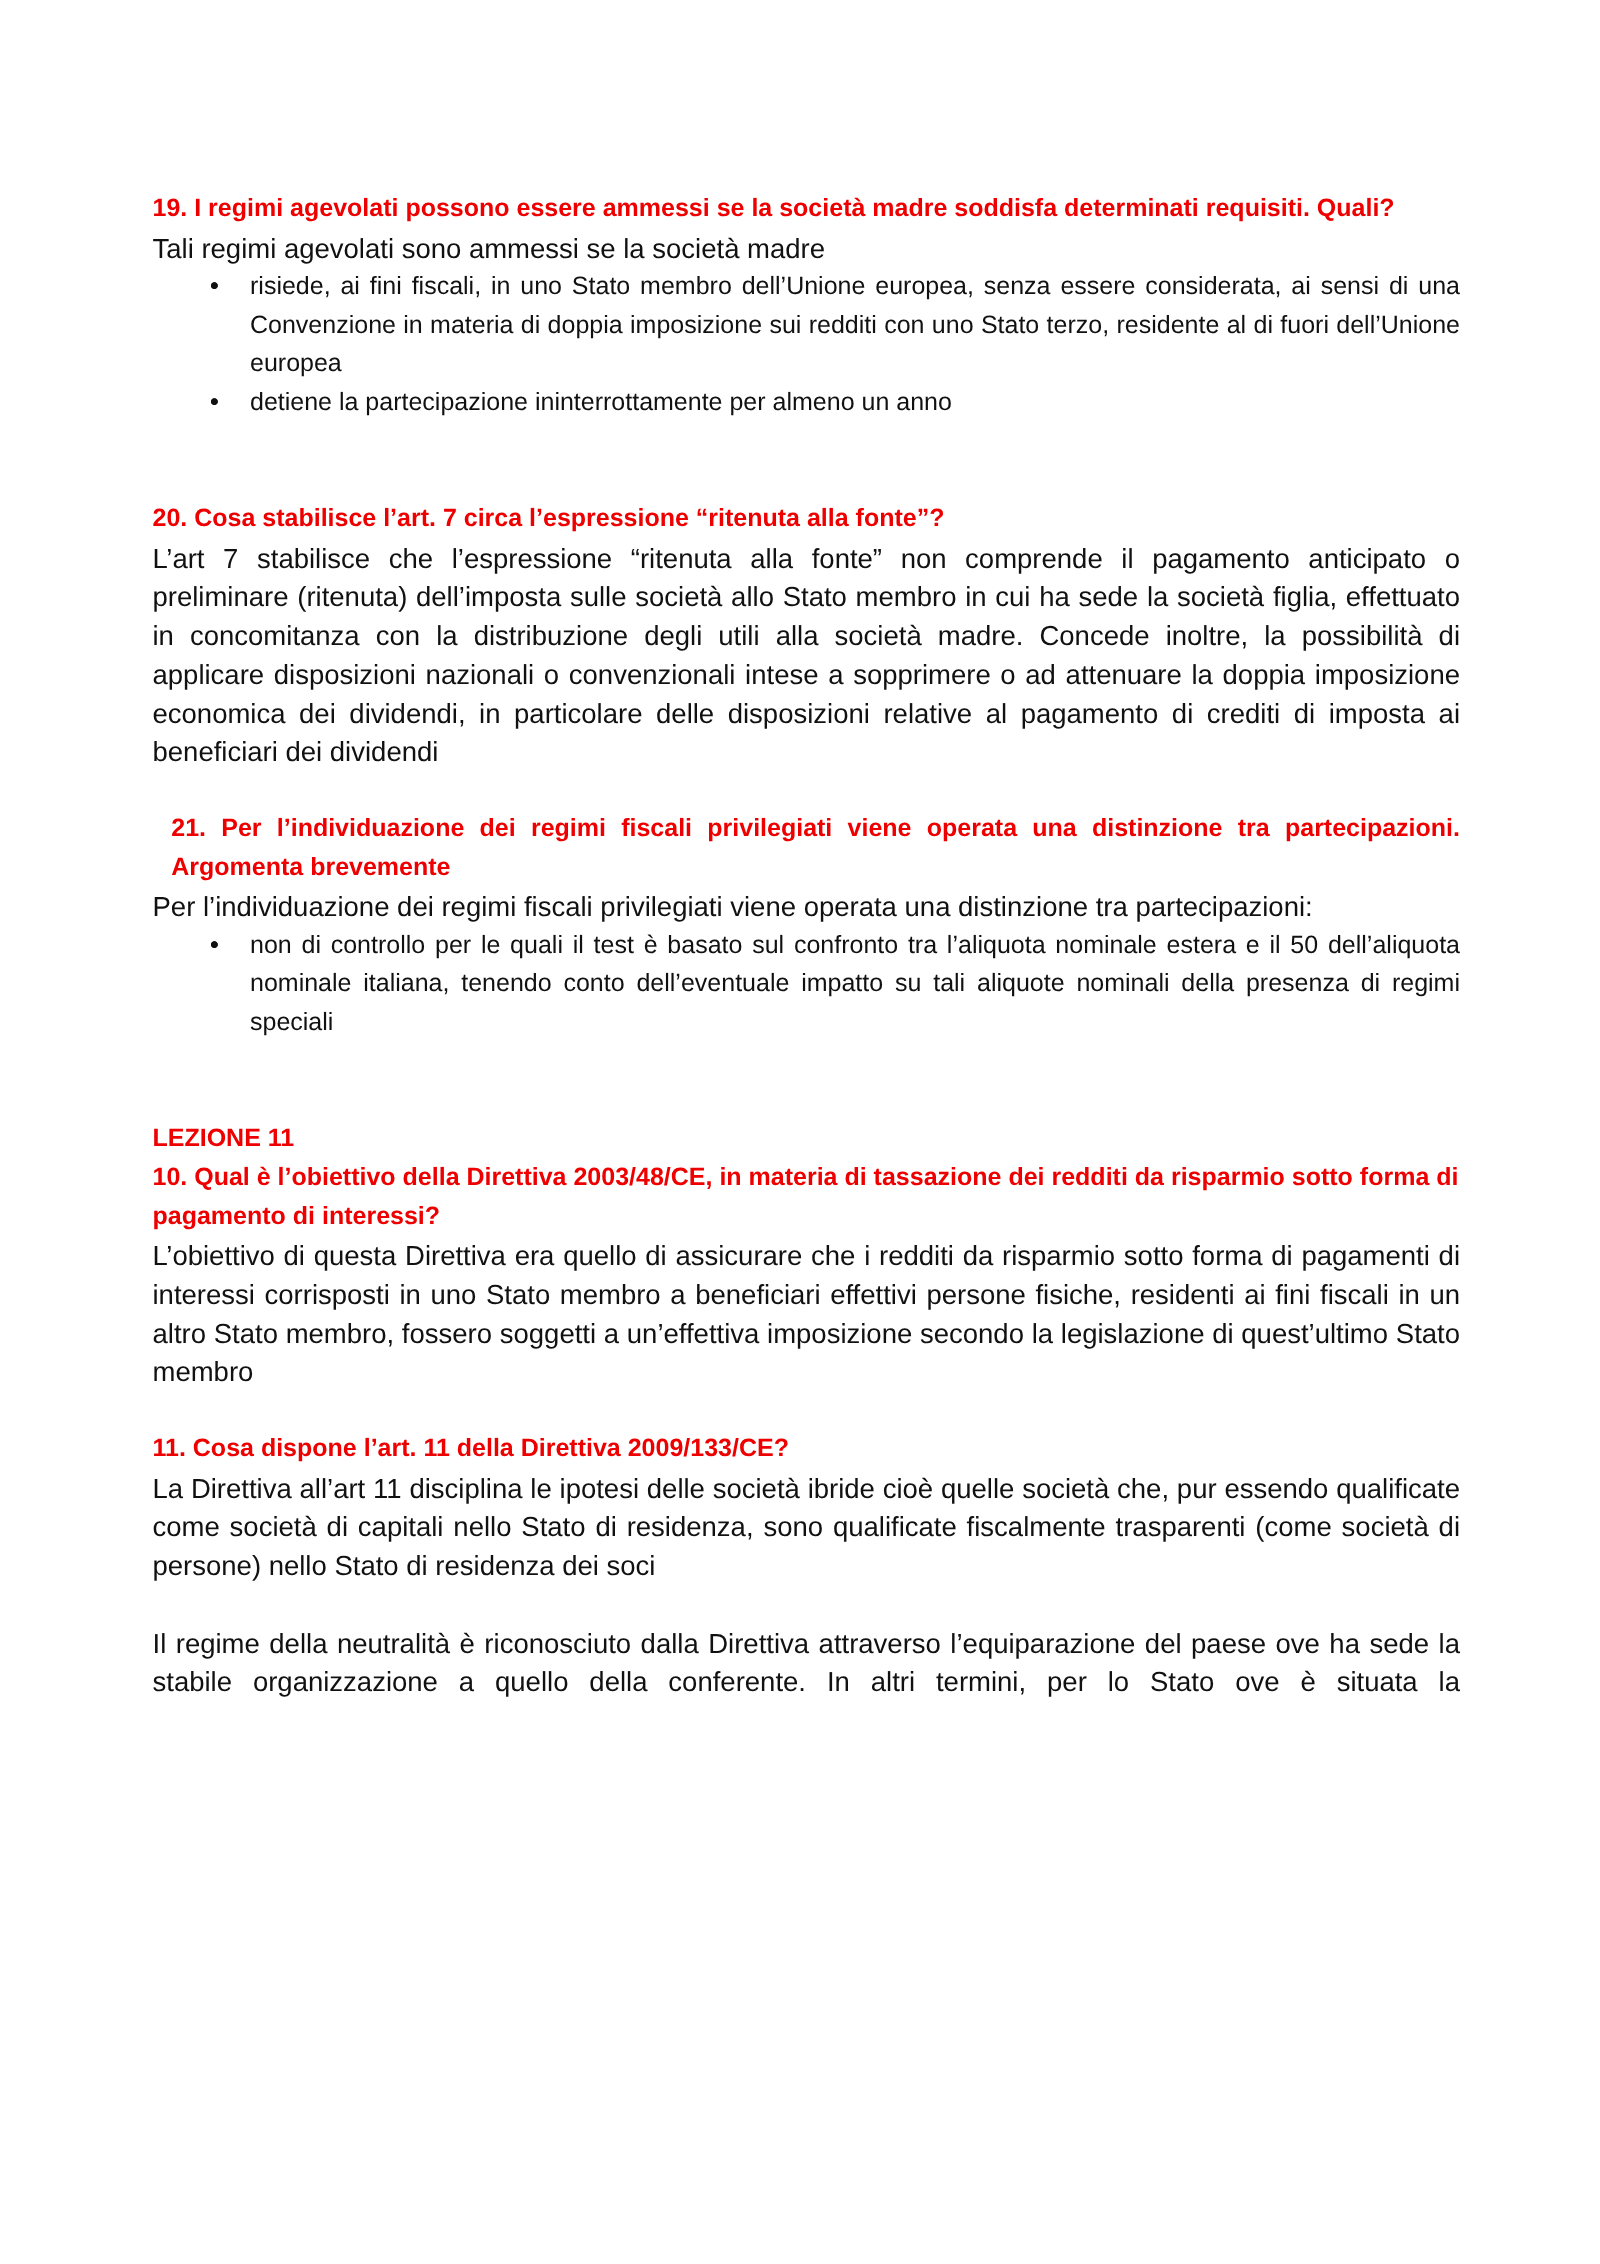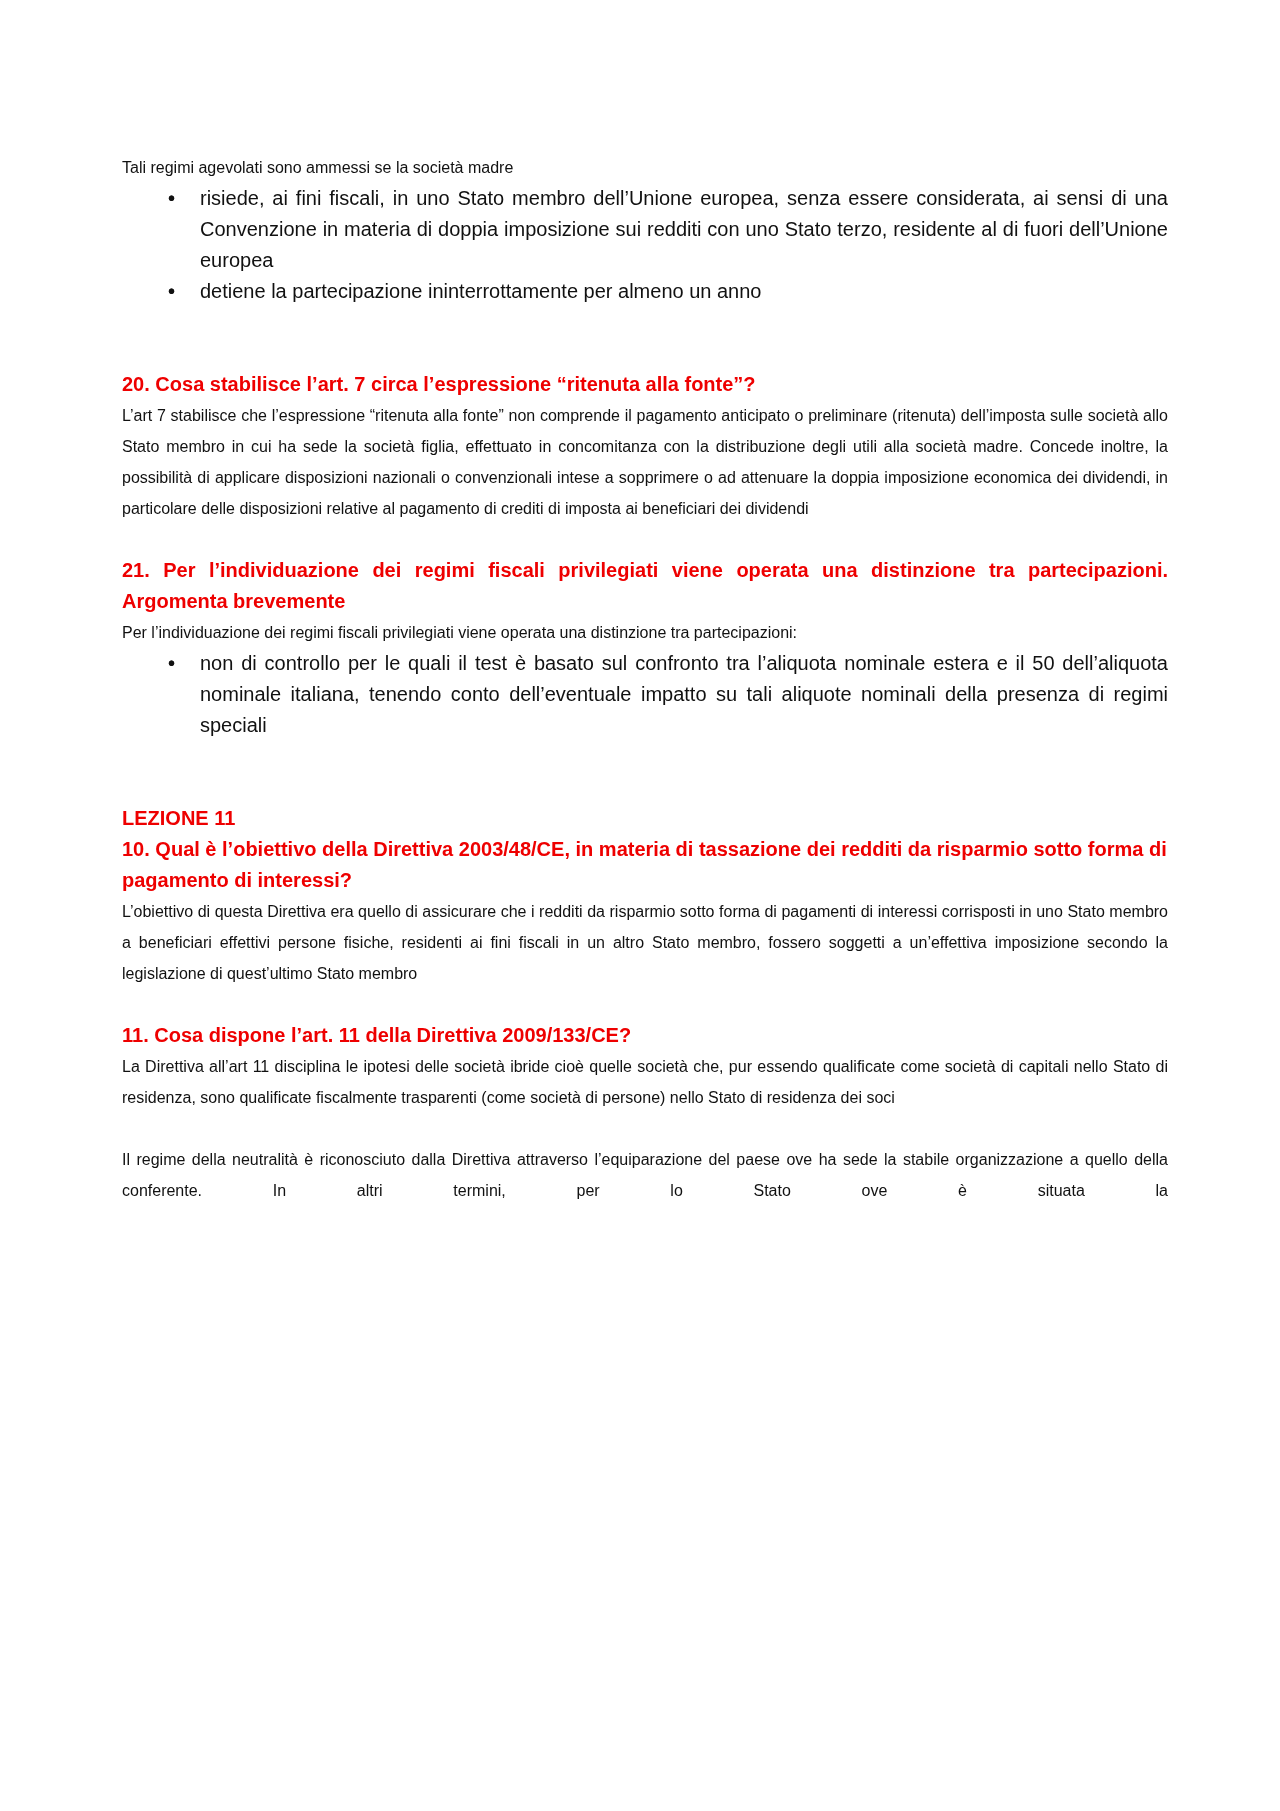--- a/index.html
+++ b/index.html
@@ -1,35 +1,36 @@
 <!DOCTYPE html>
 <html><head>
 <meta charset="utf-8">
 <style>
   html, body { margin: 0; padding: 0; background: #ffffff; }
   body { width: 1280px; height: 1811px; position: relative; overflow: hidden;
          font-family: "Liberation Sans", sans-serif; color: #111111; }
   .page { position: absolute; left: 122px; top: 152px; width: 1046px; }
   .q { color: #ee0000; font-weight: bold; font-size: 20px; line-height: 31px; margin: 0; }
-  .q.justify { text-align: justify; text-align-last: left; }
-  .p { font-size: 16px; line-height: 31px; margin: 0; text-align: justify; }
+  .q.justify { text-align: justify; text-align-last: left; margin-left: 15px; }
+  .p { font-size: 22px; line-height: 31px; margin: 0; text-align: justify; }
   .p.left { text-align: left; }
   ul.bullets { list-style: none; margin: 0; padding: 0; }
   ul.bullets li { position: relative; padding-left: 78px; font-size: 20px; line-height: 31px; text-align: justify; text-align-last: left; }
   ul.bullets li .dot { position: absolute; left: 46px; top: 0; }
   .gap-lg { height: 62px; }
   .gap-md { height: 31px; }
   .section { margin: 0; }
 </style>
 </head>
 <body>
 
 <div class="page">
 
   <div class="section">
+    <p class="q">19. I regimi agevolati possono essere ammessi se la società madre soddisfa determinati requisiti. Quali?</p>
     <p class="p left">Tali regimi agevolati sono ammessi se la società madre</p>
     <ul class="bullets">
       <li><span class="dot">•</span></li>
       <li><span class="dot">•</span><span>risiede, ai fini fiscali, in uno Stato membro dell’Unione europea, senza essere considerata, ai sensi di una Convenzione in materia di doppia imposizione sui redditi con uno Stato terzo, residente al di fuori dell’Unione europea</span></li>
       <li><span class="dot">•</span></li>
       <li><span class="dot">•</span><span>detiene la partecipazione ininterrottamente per almeno un anno</span></li>
     </ul>
   </div>
 
   <div class="gap-lg"></div>

